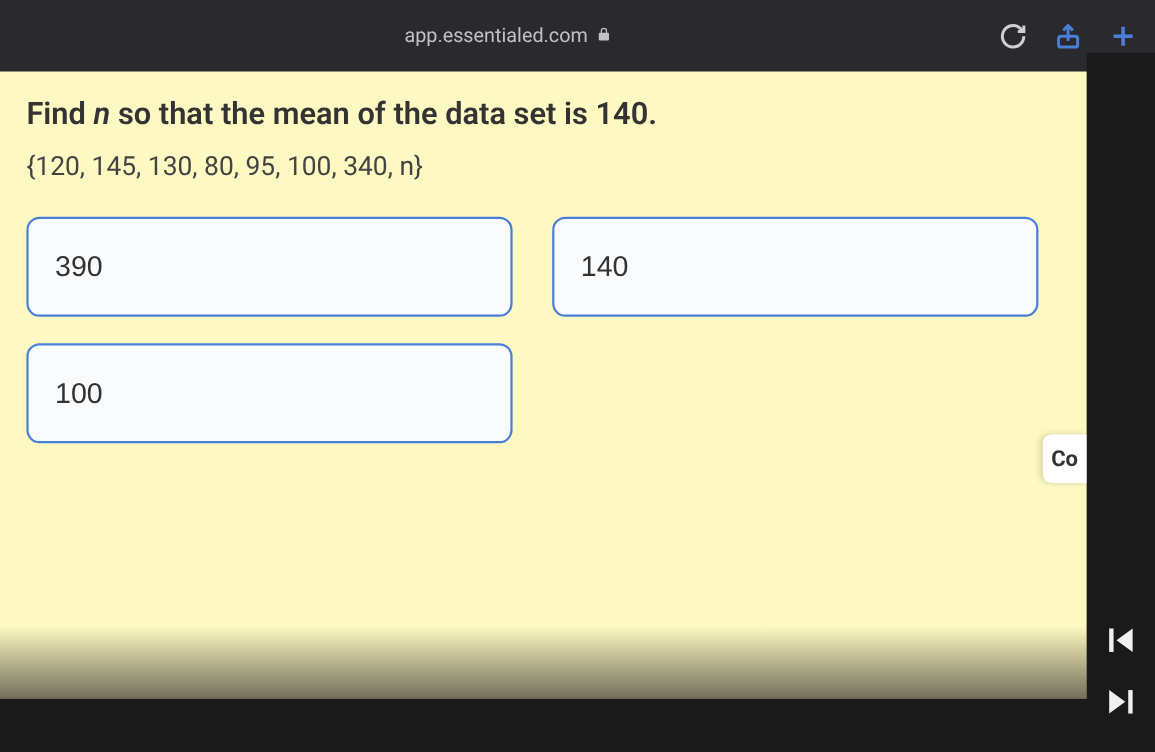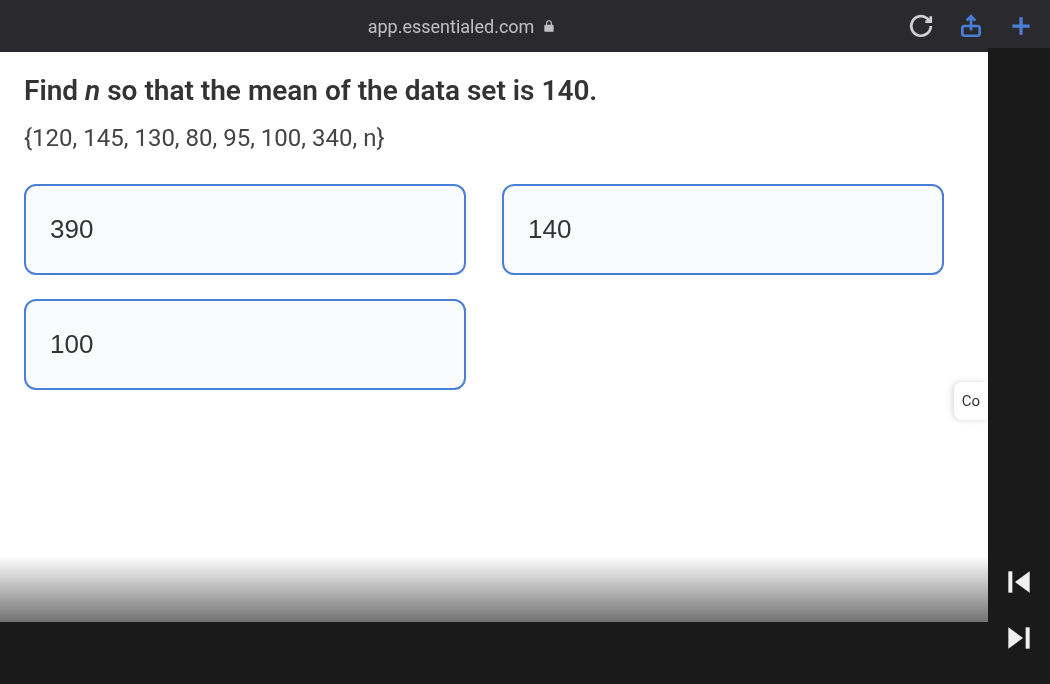--- a/index.html
+++ b/index.html
@@ -10,21 +10,21 @@
     body {
       width: 1050px;
       height: 684px;
       font-family: -apple-system, BlinkMacSystemFont, 'Segoe UI', Roboto, sans-serif;
       background: #1a1a1a;
       overflow: hidden;
       position: relative;
     }
     .browser-bar {
       background: #2a2a2e;
-      height: 52px;
+      height: 65px;
       display: flex;
       align-items: center;
       justify-content: space-between;
       padding: 0 16px;
       color: #d0d0d0;
     }
     .url-area {
       flex: 1;
       display: flex;
       justify-content: center;
@@ -48,21 +48,21 @@
       color: #4a7fd8;
       cursor: pointer;
       display: flex;
       align-items: center;
       justify-content: center;
     }
     .refresh-icon {
       color: #d0d0d0;
     }
     .content-area {
-      background: #ffffff;
+      background: #fef9c3;
       width: 988px;
       height: 570px;
       padding: 20px 24px;
       position: relative;
     }
     .question-text {
       font-size: 28px;
       font-weight: 600;
       color: #333;
       margin-bottom: 14px;
@@ -119,23 +119,23 @@
       align-items: center;
       justify-content: center;
     }
     .continue-tab {
       position: absolute;
       right: 0;
       top: 330px;
       background: #fff;
       border-radius: 8px 0 0 8px;
       padding: 10px 8px;
-      font-size: 15px;
+      font-size: 20px;
       color: #333;
-      font-weight: 400;
+      font-weight: 700;
       box-shadow: -2px 0 6px rgba(0,0,0,0.15);
       text-align: right;
     }
     .bottom-dark {
       position: absolute;
       bottom: 0;
       left: 0;
       width: 988px;
       height: 66px;
       background: linear-gradient(to bottom, transparent, rgba(20,20,20,0.6));

